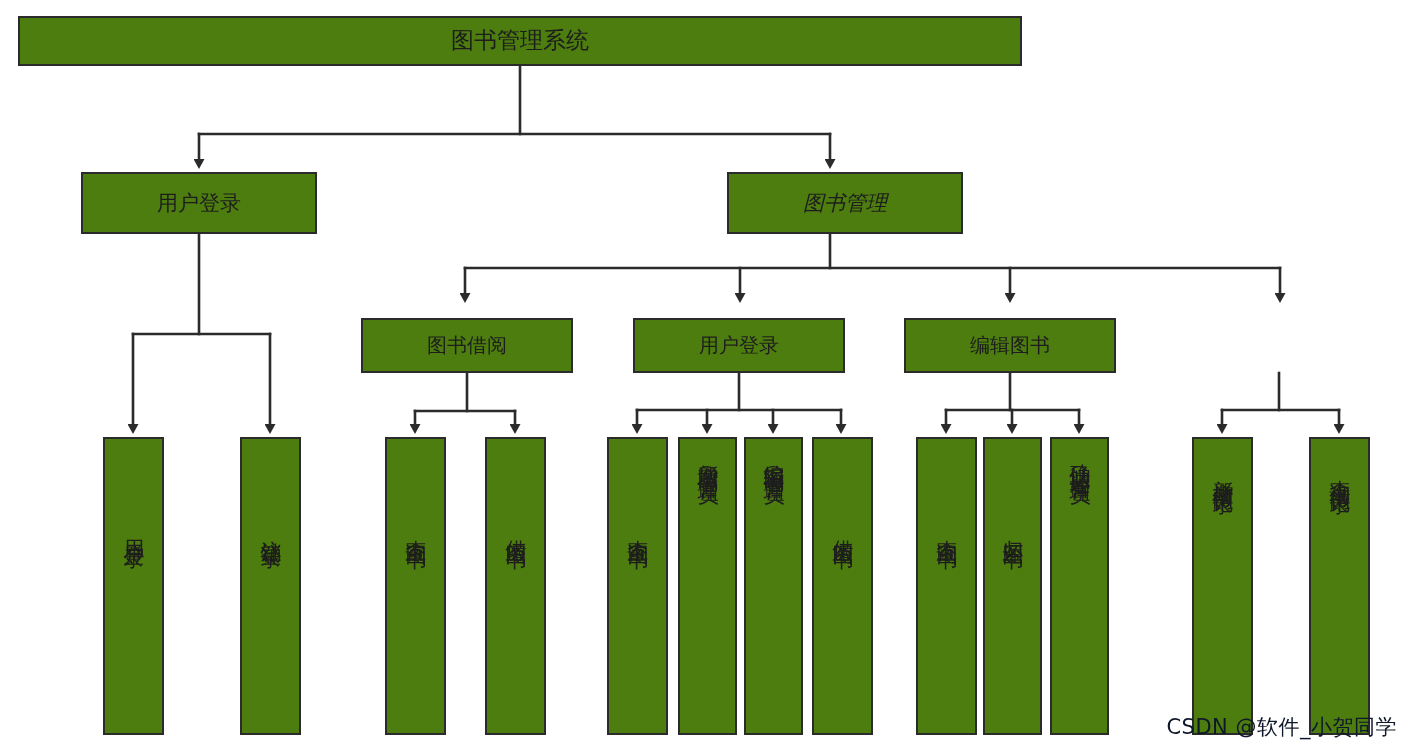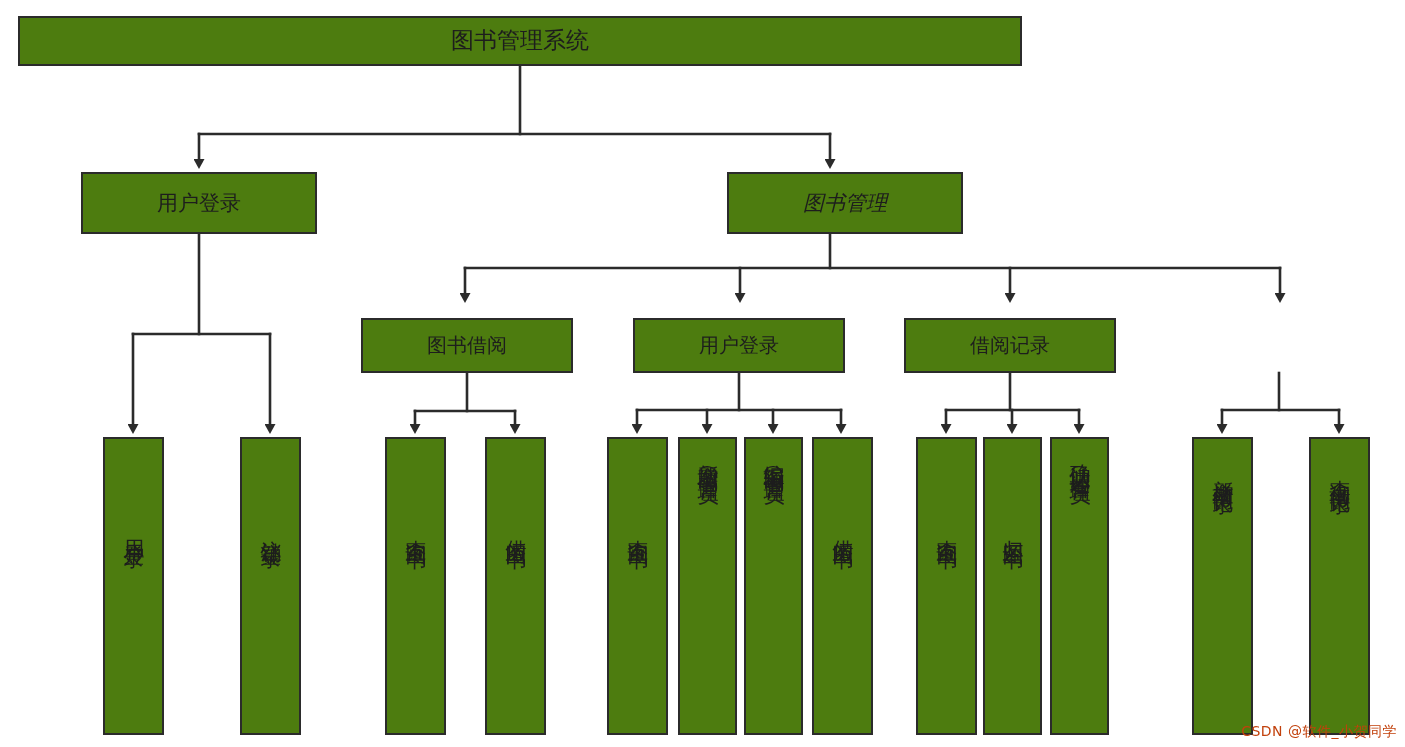--- a/index.html
+++ b/index.html
@@ -46,22 +46,22 @@
     transform:translateY(0);
   }
   
   .node.leaf.short .lbl{margin-top:78px;}
   .node.leaf.mid .lbl{margin-top:18px;}
   .node.leaf.long .lbl{margin-top:2px;}
 
   .watermark{
     position:absolute;
     right:8px;bottom:6px;
-    font-size:14px;
-    color:#c2410c;
+    font-size:21px;
+    color:#0f172a;
     letter-spacing:.5px;
     white-space:nowrap;
   }
 </style>
 </head>
 <body>
 
 <div id="stage">
 
   <svg class="wires" viewBox="0 0 1405 747" xmlns="http://www.w3.org/2000/svg">
@@ -125,21 +125,21 @@
     <span class="lbl">图书管理</span>
   </div>
 
   <div class="node lvl2" style="left:361px;top:318px;width:212px;height:55px;">
     <span class="lbl">图书借阅</span>
   </div>
   <div class="node lvl2" style="left:633px;top:318px;width:212px;height:55px;">
     <span class="lbl">用户登录</span>
   </div>
   <div class="node lvl2" style="left:904px;top:318px;width:212px;height:55px;">
-    <span class="lbl">借阅记录</span>
+    <span class="lbl">编辑图书</span>
   </div>
 
   <div class="node leaf short" style="left:103px;top:437px;width:61px;height:298px;">
     <span class="lbl">用户登录</span>
   </div>
   <div class="node leaf short" style="left:240px;top:437px;width:61px;height:298px;">
     <span class="lbl">注销登录</span>
   </div>
 
   <div class="node leaf short" style="left:385px;top:437px;width:61px;height:298px;">

